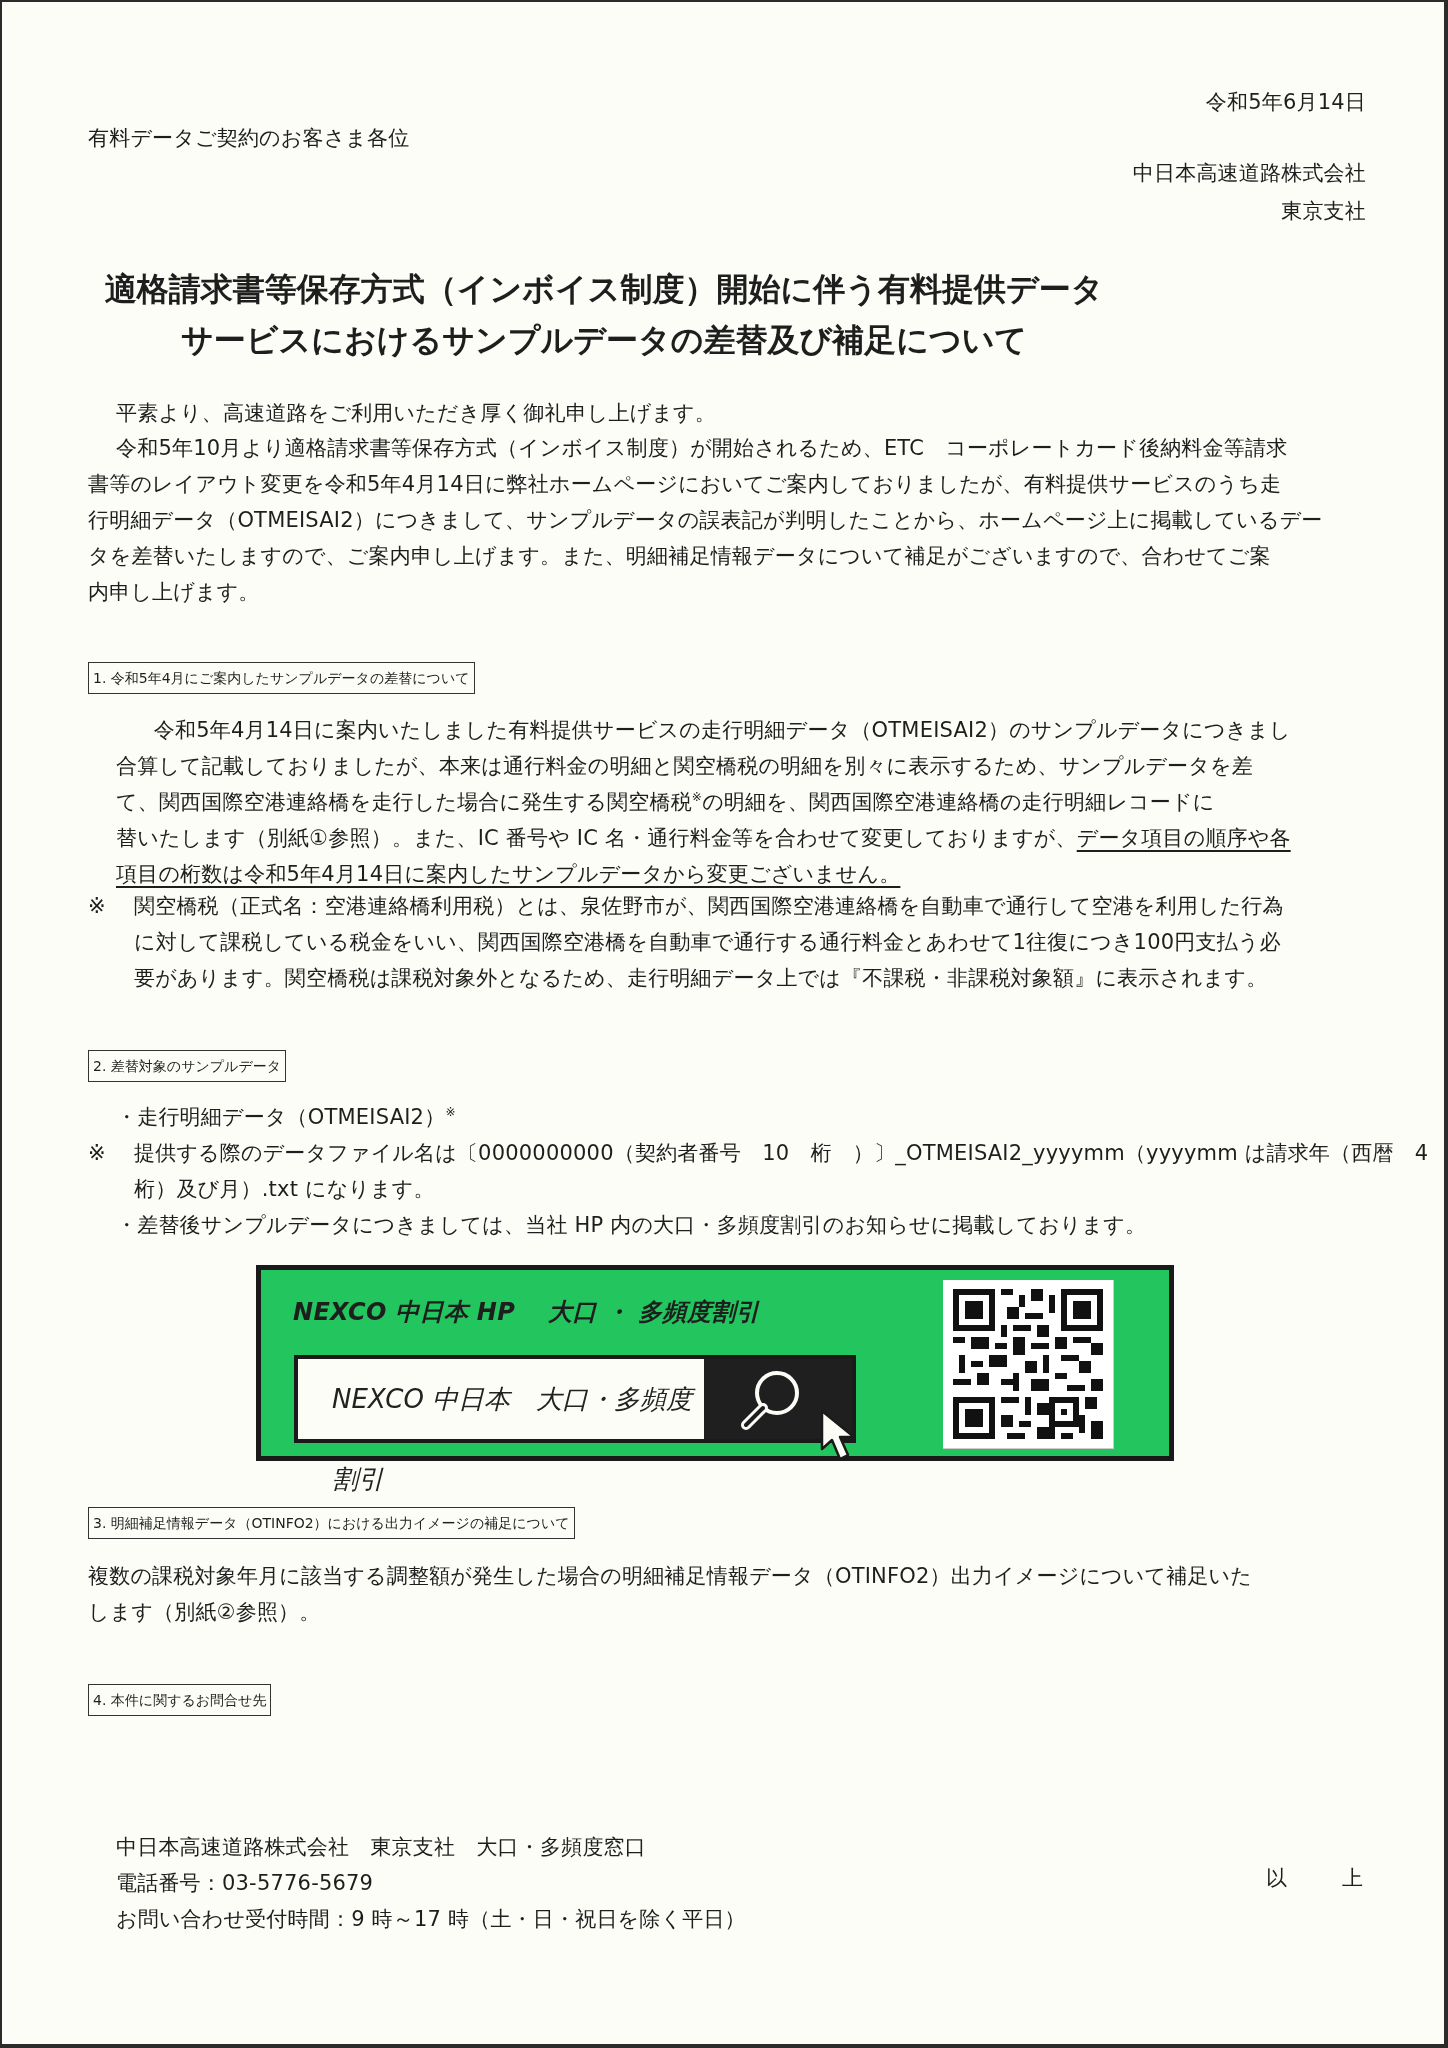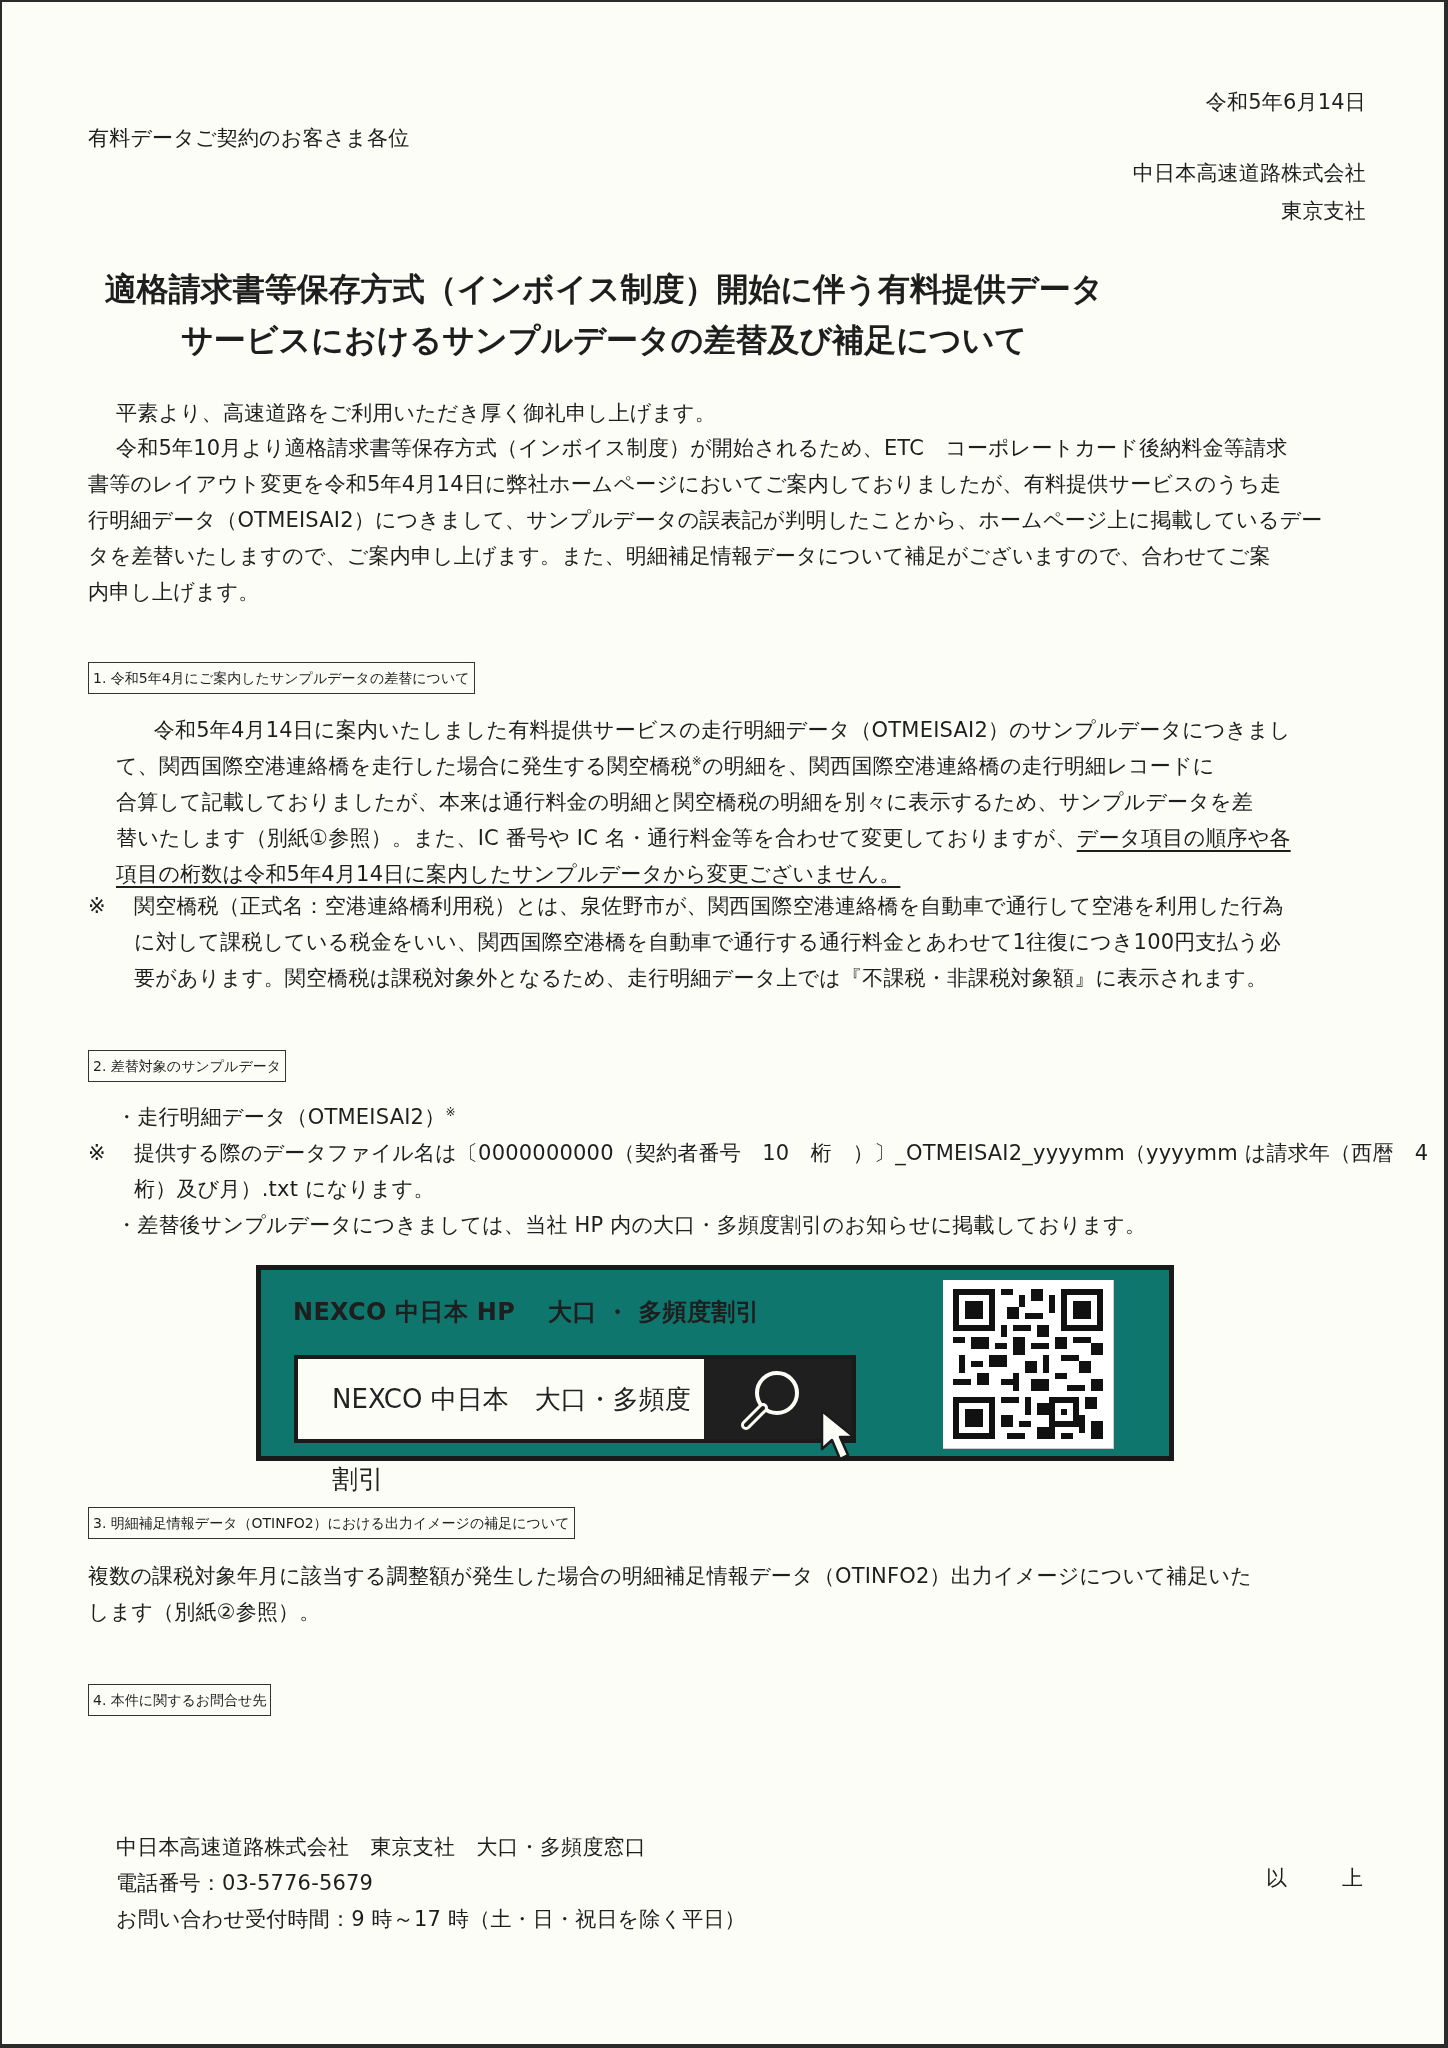--- a/index.html
+++ b/index.html
@@ -30,21 +30,22 @@
   }
   .line { display: block; white-space: nowrap; }
   .u { text-decoration: underline; text-underline-offset: 5px; text-decoration-thickness: 1.5px; }
   .sup { font-size: 12px; vertical-align: super; line-height: 0; }
   .note-mark { position: absolute; left: 0; }
   
   .promo {
     position: absolute; left: 254px; top: 1263px;
     width: 908px; height: 186px;
     border: 5px solid #1a1a1a;
-    background: #0f766e;
+    background: #22c55e;
+    font-style: italic;
   }
   .promo-title {
     position: absolute; left: 32px; top: 26px;
     font-size: 24px; font-weight: bold; letter-spacing: 0.3px;
   }
   .searchbar {
     position: absolute; left: 33px; top: 85px;
     width: 554px; height: 80px;
     border: 4px solid #1a1a1a;
     background: #fdfdf8;
@@ -86,22 +87,22 @@
     <span class="line" style="padding-left:28px;">令和5年10月より適格請求書等保存方式（インボイス制度）が開始されるため、ETC　コーポレートカード後納料金等請求</span>
     <span class="line">書等のレイアウト変更を令和5年4月14日に弊社ホームページにおいてご案内しておりましたが、有料提供サービスのうち走</span>
     <span class="line">行明細データ（OTMEISAI2）につきまして、サンプルデータの誤表記が判明したことから、ホームページ上に掲載しているデー</span>
     <span class="line">タを差替いたしますので、ご案内申し上げます。また、明細補足情報データについて補足がございますので、合わせてご案</span>
     <span class="line">内申し上げます。</span>
   </div>
 
   <div class="abs heading" style="left:86px; top:660px;">1. 令和5年4月にご案内したサンプルデータの差替について</div>
   <div class="abs txt" style="left:114px; top:710px;">
     <span class="line" style="padding-left:28px;text-align:right;">令和5年4月14日に案内いたしました有料提供サービスの走行明細データ（OTMEISAI2）のサンプルデータにつきまし</span>
+    <span class="line">合算して記載しておりましたが、本来は通行料金の明細と関空橋税の明細を別々に表示するため、サンプルデータを差</span>
     <span class="line"><span>て、関西国際空港連絡橋を走行した場合に発生する関空橋税</span><span class="sup">※</span><span>の明細を、関西国際空港連絡橋の走行明細レコードに</span></span>
-    <span class="line">合算して記載しておりましたが、本来は通行料金の明細と関空橋税の明細を別々に表示するため、サンプルデータを差</span>
     <span class="line"><span>替いたします（別紙①参照）。また、IC 番号や IC 名・通行料金等を合わせて変更しておりますが、</span><span class="u">データ項目の順序や各</span></span>
     <span class="line u">項目の桁数は令和5年4月14日に案内したサンプルデータから変更ございません。</span>
   </div>
   <div class="abs txt" style="left:86px; top:886px; padding-left:46px;">
     <span class="note-mark">※</span>
     <span class="line">関空橋税（正式名：空港連絡橋利用税）とは、泉佐野市が、関西国際空港連絡橋を自動車で通行して空港を利用した行為</span>
     <span class="line">に対して課税している税金をいい、関西国際空港橋を自動車で通行する通行料金とあわせて1往復につき100円支払う必</span>
     <span class="line">要があります。関空橋税は課税対象外となるため、走行明細データ上では『不課税・非課税対象額』に表示されます。</span>
   </div>
 

